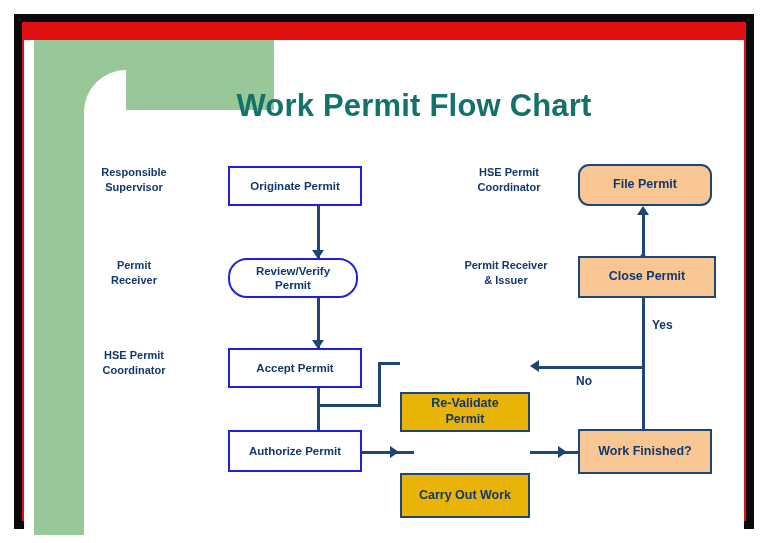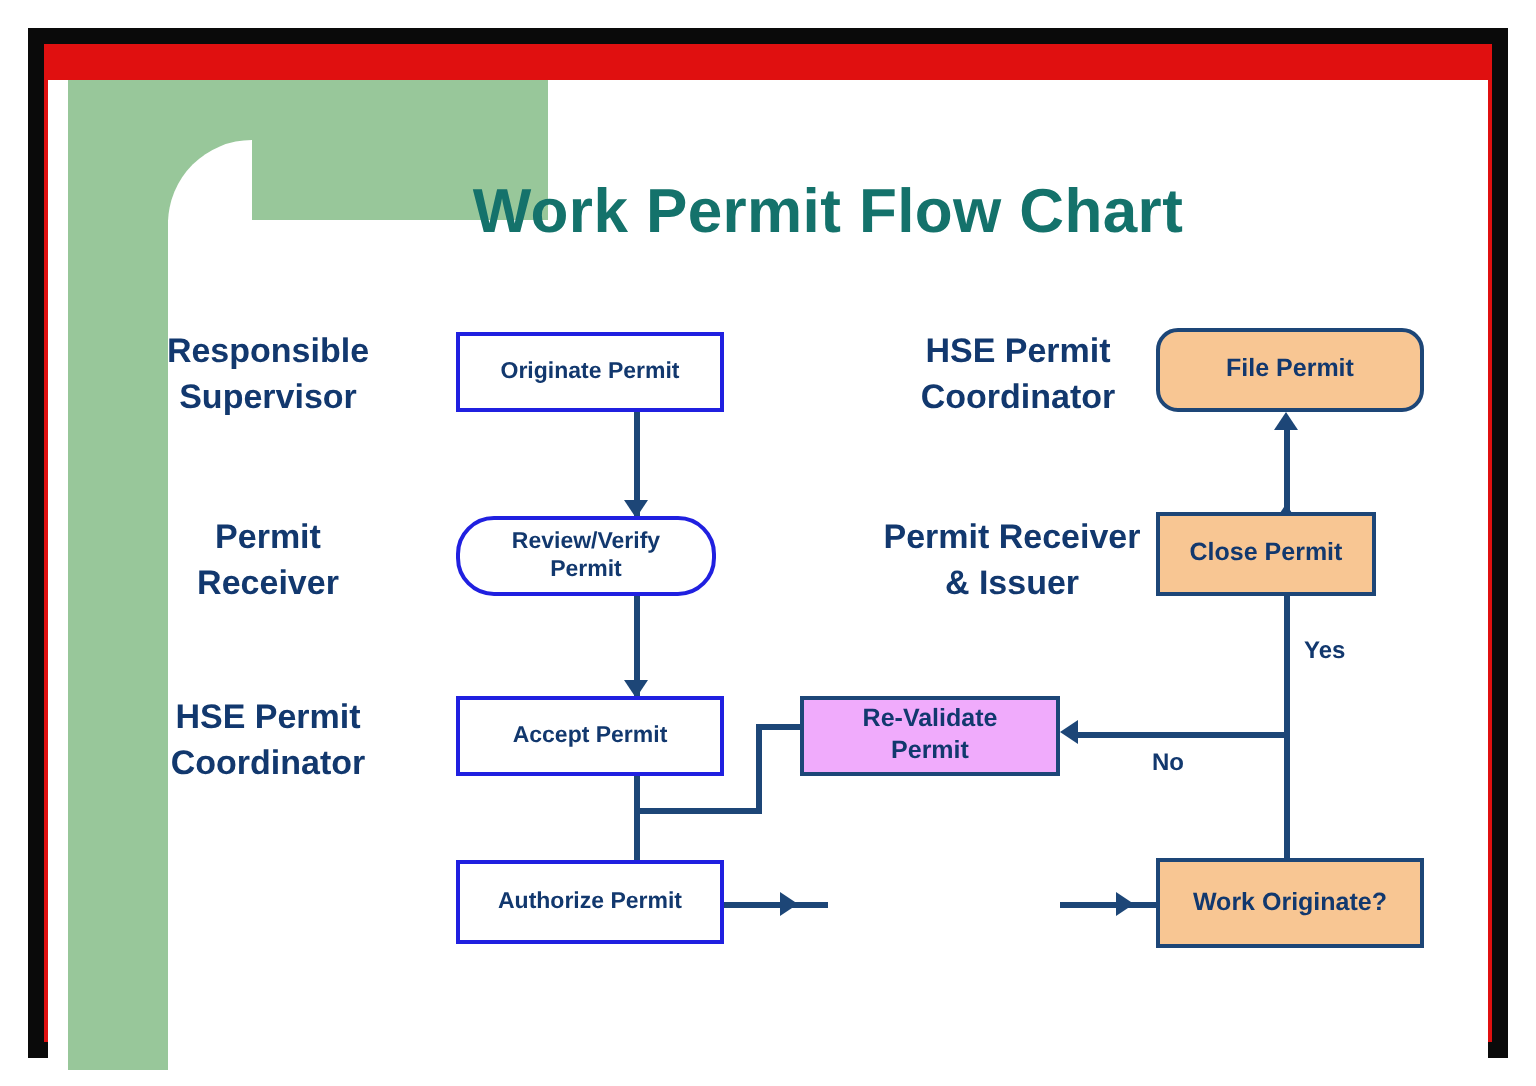--- a/index.html
+++ b/index.html
@@ -90,21 +90,21 @@
     font-size: 31px;
     font-weight: bold;
     color: #14726b;
     letter-spacing: 0.2px;
     white-space: nowrap;
   }
 
   
   .role-label {
     position: absolute;
-    font-size: 17px;
+    font-size: 11px;
     font-weight: bold;
     color: #12386e;
     line-height: 1.35;
     text-align: center;
     white-space: pre-line;
   }
 
   
   .node {
     position: absolute;
@@ -124,25 +124,26 @@
     font-weight: bold;
   }
   .node.orange {
     background: #f8c693;
     border: 2px solid #1d4677;
     color: #12386e;
     font-size: 12.5px;
     font-weight: bold;
   }
   .node.yellow {
-    background: #f0abfc;
+    background: #eab308;
     border: 2px solid #1d4677;
     color: #12386e;
     font-size: 12.5px;
     font-weight: bold;
+    margin-top: 44px;
   }
 
   
   .conn {
     position: absolute;
     background: #1d4677;
   }
   .conn-v { width: 3px; }
   .conn-h { height: 3px; }
 
@@ -253,21 +254,22 @@
     <div class="node white" style="left:204px; top:218px; width:130px; height:40px;border-radius:19px;">Review/Verify
 Permit</div>
 
     <div class="node white" style="left:204px; top:390px; width:134px; height:42px;">Authorize Permit</div>
 
     <div class="node white" style="left:204px; top:308px; width:134px; height:40px;">Accept Permit</div>
 
     <div class="node yellow" style="left:376px; top:308px; width:130px; height:40px;">Re-Validate
 Permit</div>
 
-
-    <div class="node orange" style="left:554px; top:389px; width:134px; height:45px;">Work Originate?</div>
-
-    <div class="node orange" style="left:554px; top:216px; width:110px; height:42px;">Close Permit</div>
+    <div class="node yellow" style="left:376px; top:389px; width:130px; height:45px;">Carry Out Work</div>
+
+    <div class="node orange" style="left:554px; top:389px; width:134px; height:45px;">Work Finished?</div>
+
+    <div class="node orange" style="left:554px; top:216px; width:138px; height:42px;">Close Permit</div>
 
     <div class="node orange" style="left:554px; top:124px; width:134px; height:42px;border-radius:11px;">File Permit</div>
 
   </div>
 </div>
 
 </body></html>

